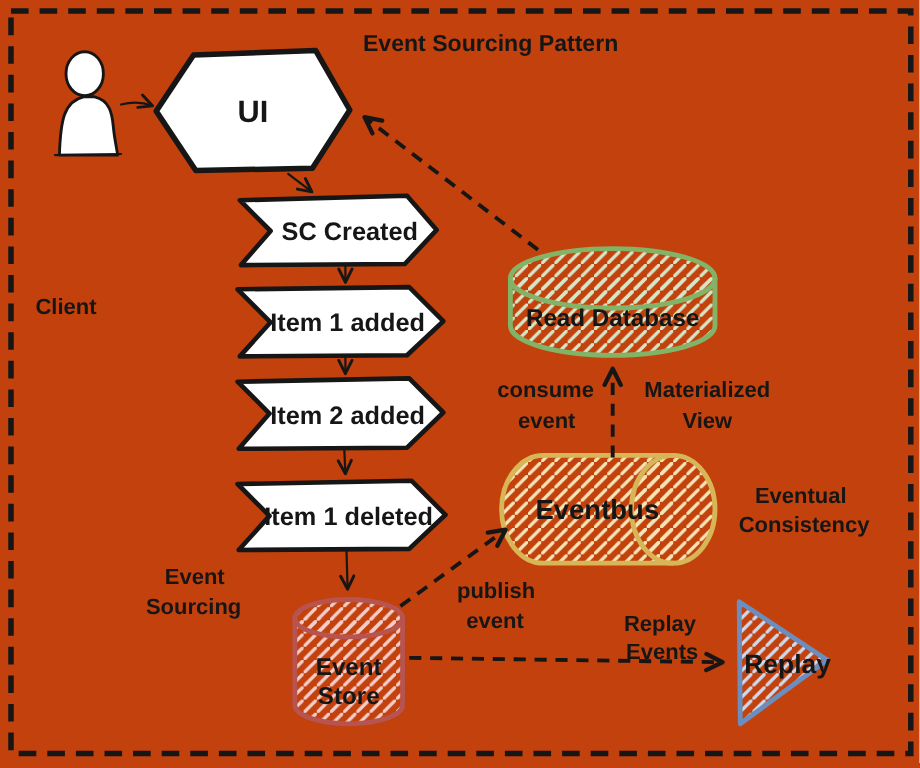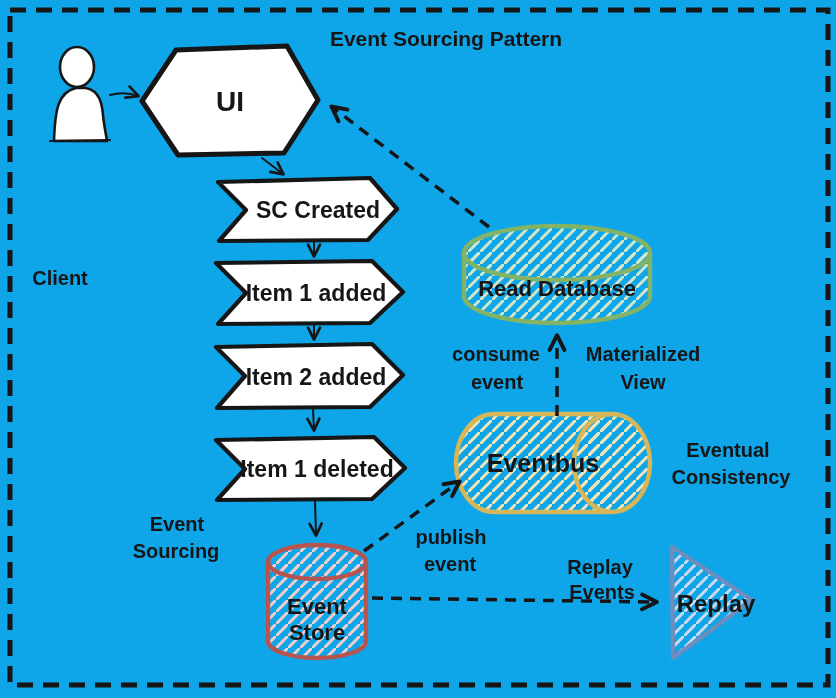--- a/index.html
+++ b/index.html
@@ -1,16 +1,16 @@
 <!DOCTYPE html>
 <html><head>
 <meta charset="utf-8">
 <style>
   html,body { margin:0; padding:0; background:#ffffff; }
-  .canvas { width:836px; height:698px; position:relative; background:#0ea5e9;
+  .canvas { width:836px; height:698px; position:relative; background:#c2410c;
             font-family:"Liberation Sans", sans-serif; overflow:hidden; }
   svg { display:block; font-family:"Liberation Sans", sans-serif; }
   text { fill:#161616; }
   .title    { font-size:21px; font-weight:700; }
   .lbl      { font-size:20px; font-weight:700; }
   .node-t   { font-size:22px; font-weight:700; }
   .banner-t { font-size:23px; font-weight:700; }
   .ui-t     { font-size:28px; font-weight:700; }
   .bus-t    { font-size:25px; font-weight:700; }
   .replay-t { font-size:24px; font-weight:700; }

